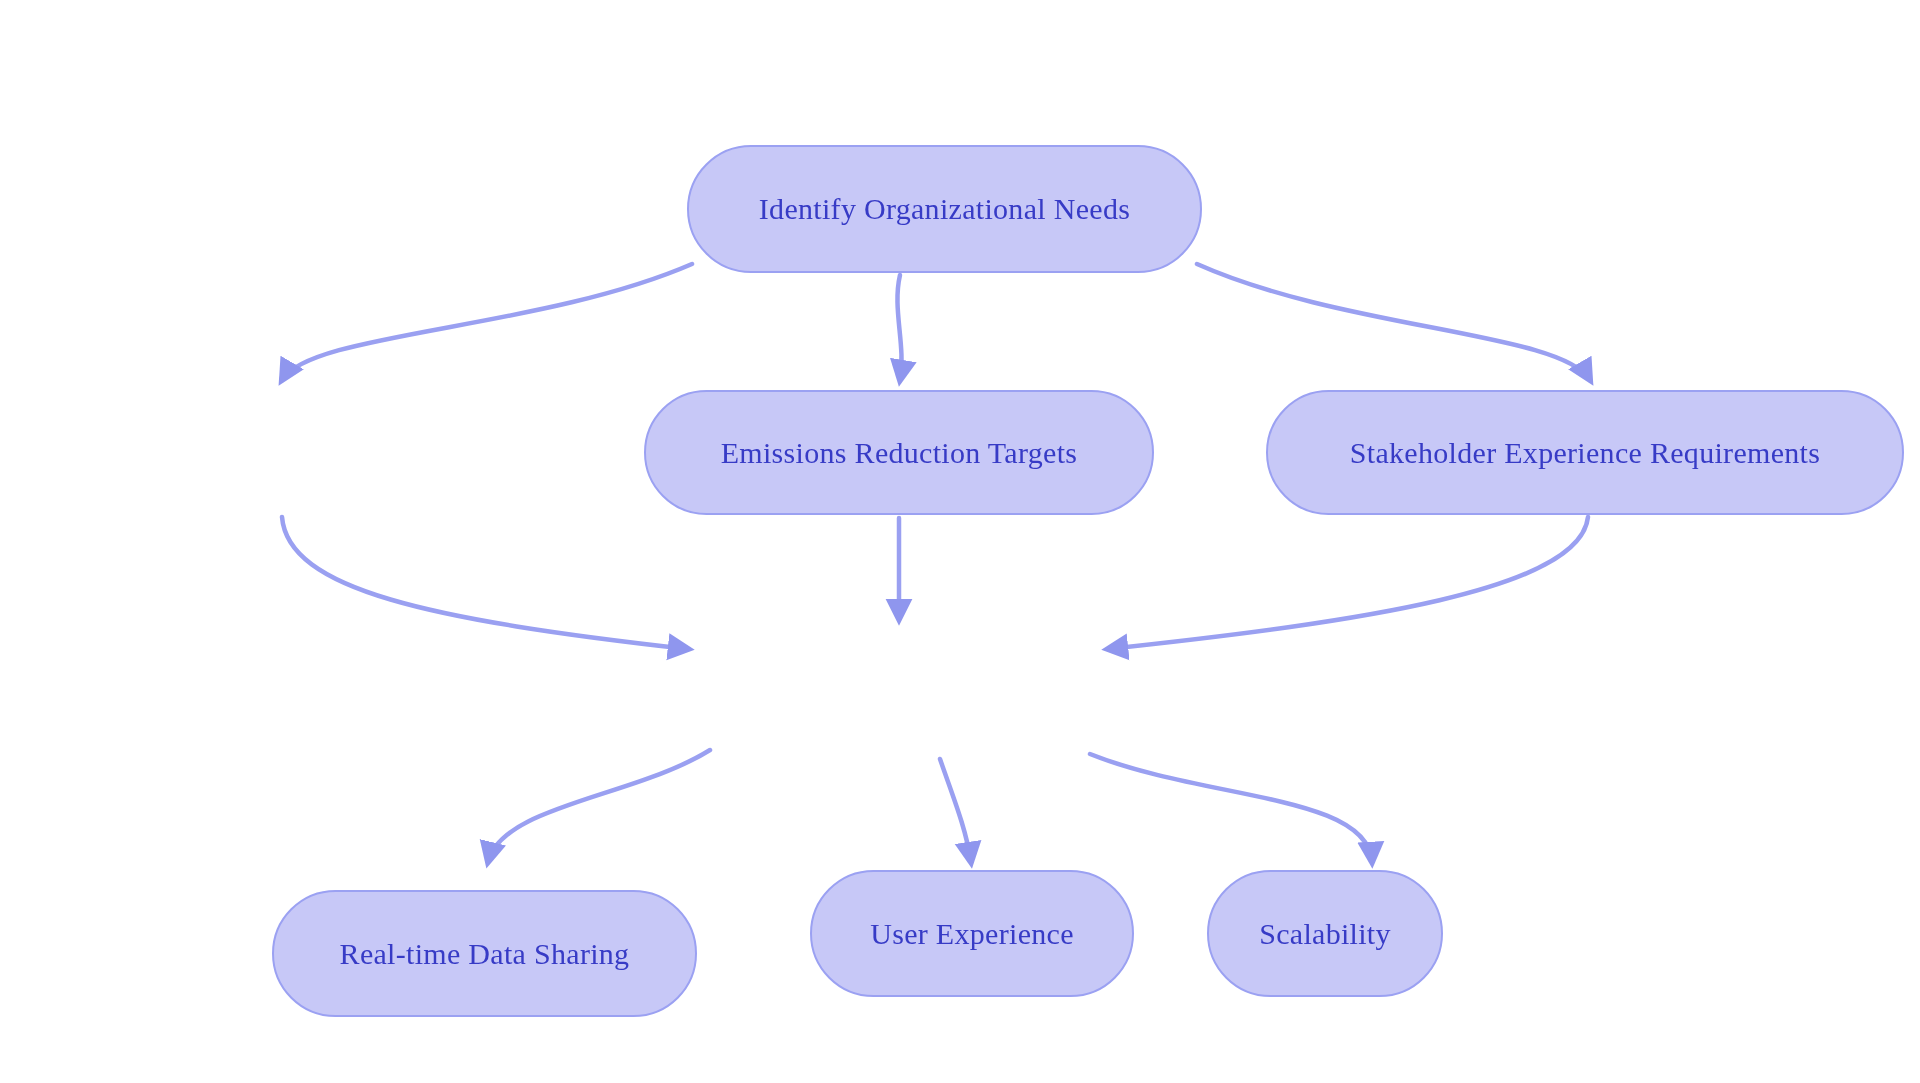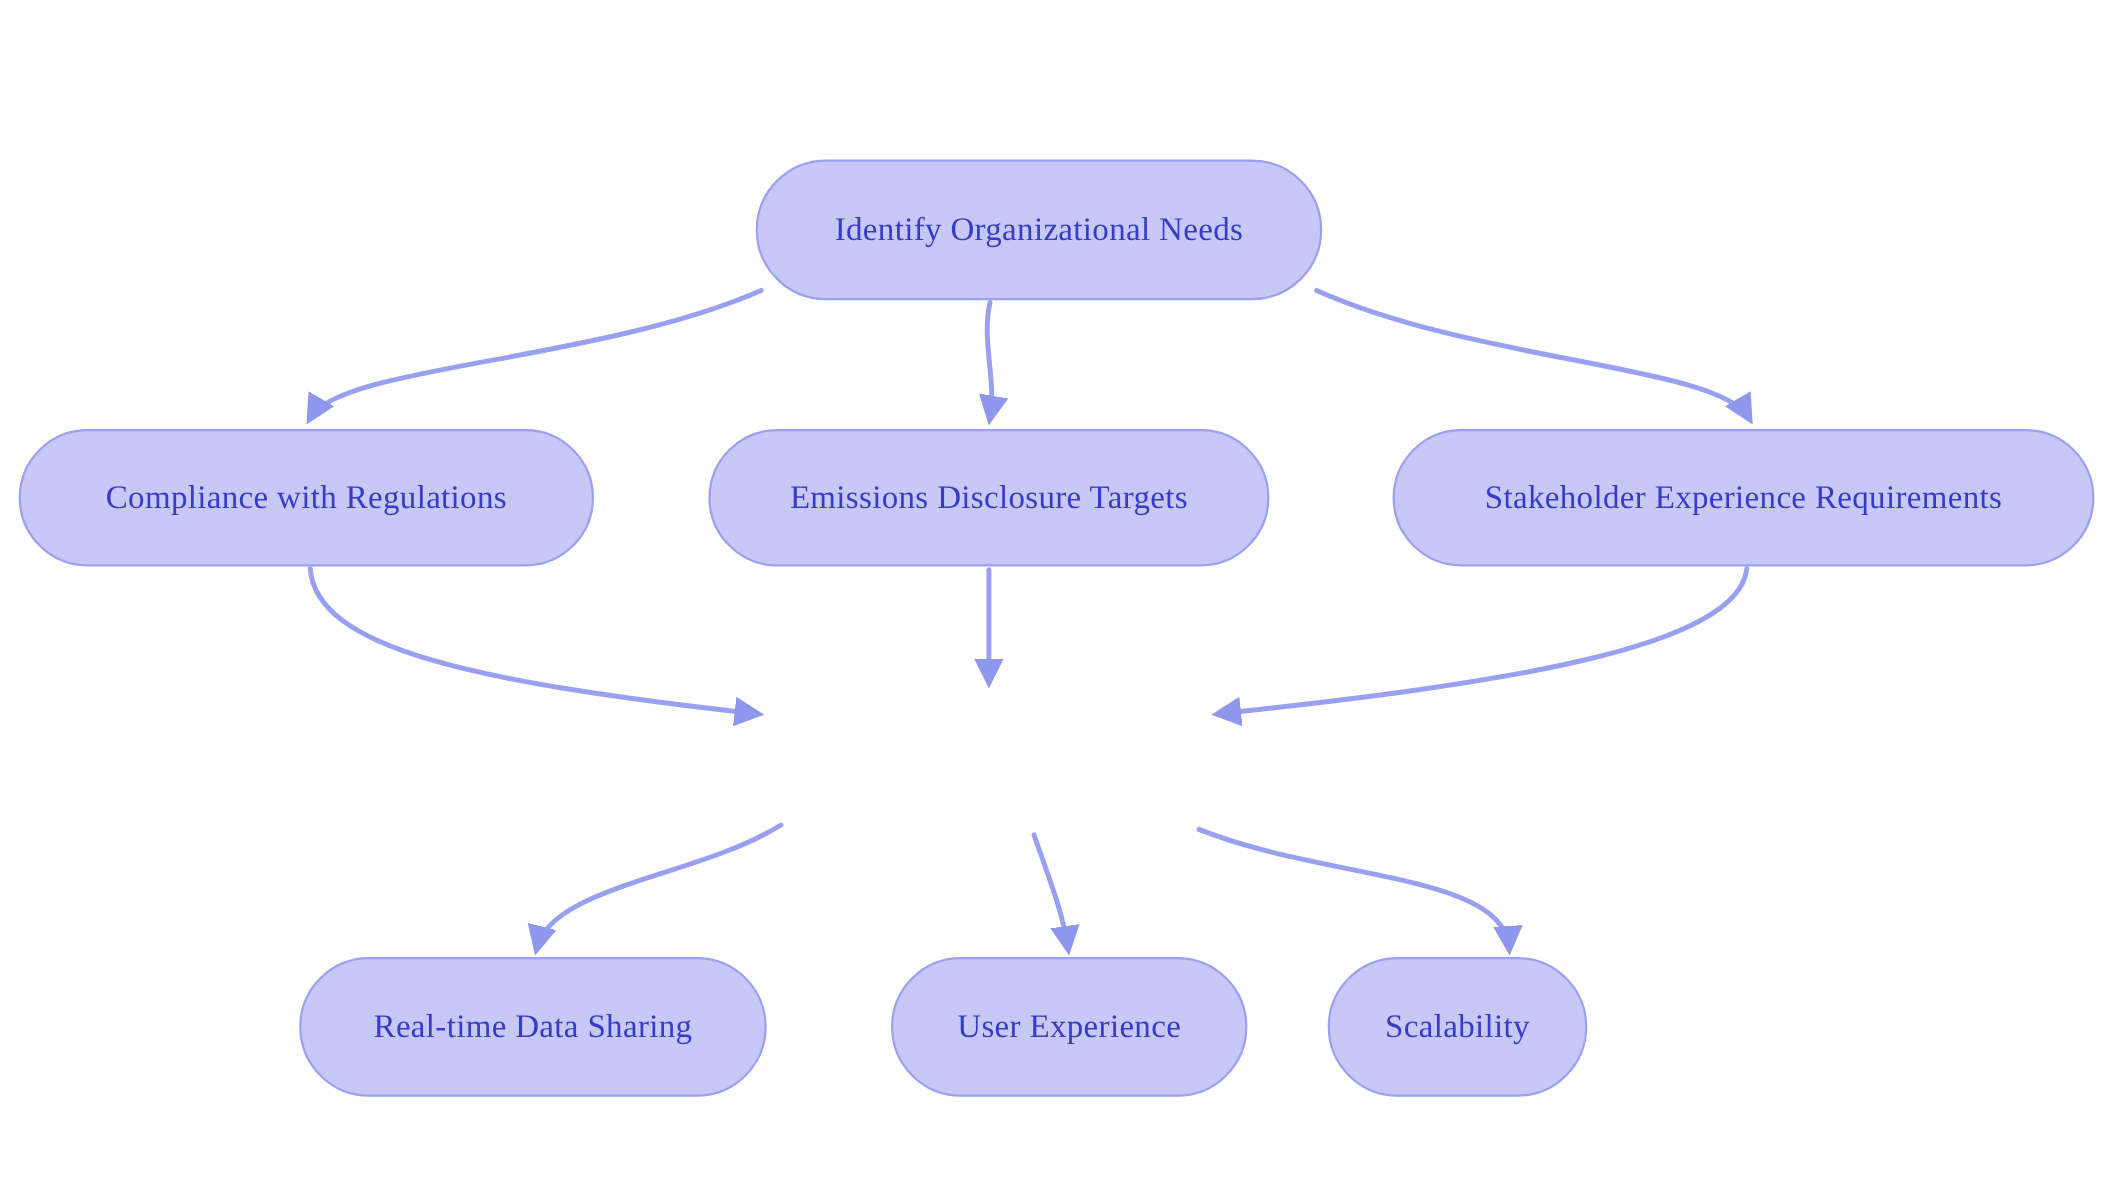--- a/index.html
+++ b/index.html
@@ -32,21 +32,21 @@
     font-size:30px;
     letter-spacing:0.3px;
     text-align:center;
     white-space:nowrap;
   }
   .n-identify   {left:687px;  top:113px; width:515px; height:128px;}
   .n-compliance {left:17px;   top:358px; width:523px; height:125px;}
   .n-emissions  {left:644px;  top:358px; width:510px; height:125px;}
   .n-stakeholder{left:1266px; top:358px; width:638px; height:125px;}
   .n-assess     {left:702px;  top:595px; width:393px; height:130px;}
-  .n-realtime   {left:272px;  top:838px; width:425px; height:127px;justify-content:center;}
+  .n-realtime   {left:272px;  top:858px; width:425px; height:127px;justify-content:center;}
   .n-ux         {left:810px;  top:838px; width:324px; height:127px;}
   .n-scalability{left:1207px; top:838px; width:236px; height:127px;}
 </style>
 </head>
 <body>
 
 <div class="canvas">
 
   <svg class="edges" viewBox="0 0 1920 1083" xmlns="http://www.w3.org/2000/svg">
     <defs>
@@ -62,25 +62,22 @@
     <path class="link" d="M 899 486 C 899 520, 899 554, 899 587" marker-end="url(#arrowhead)"></path>
     <path class="link" d="M 1588 485 C 1580 558, 1360 590, 1108 617" marker-end="url(#arrowhead)"></path>
     <path class="link" d="M 710 718 C 635 765, 502 773, 488 830" marker-end="url(#arrowhead)"></path>
     <path class="link" d="M 940 727 C 952 762, 966 796, 971 830" marker-end="url(#arrowhead)"></path>
     <path class="link" d="M 1090 722 C 1205 768, 1368 762, 1372 830" marker-end="url(#arrowhead)"></path>
   </svg>
 
   <div class="node n-identify">
     <span>Identify Organizational Needs</span>
   </div>
-  <div class="node n-compliance">
-    <span>Compliance with Regulations</span>
-  </div>
   <div class="node n-emissions">
-    <span>Emissions Disclosure Targets</span>
+    <span>Emissions Reduction Targets</span>
   </div>
   <div class="node n-stakeholder">
     <span>Stakeholder Experience Requirements</span>
   </div>
   <div class="node n-realtime">
     <span>Real-time Data Sharing</span>
   </div>
   <div class="node n-ux">
     <span>User Experience</span>
   </div>

